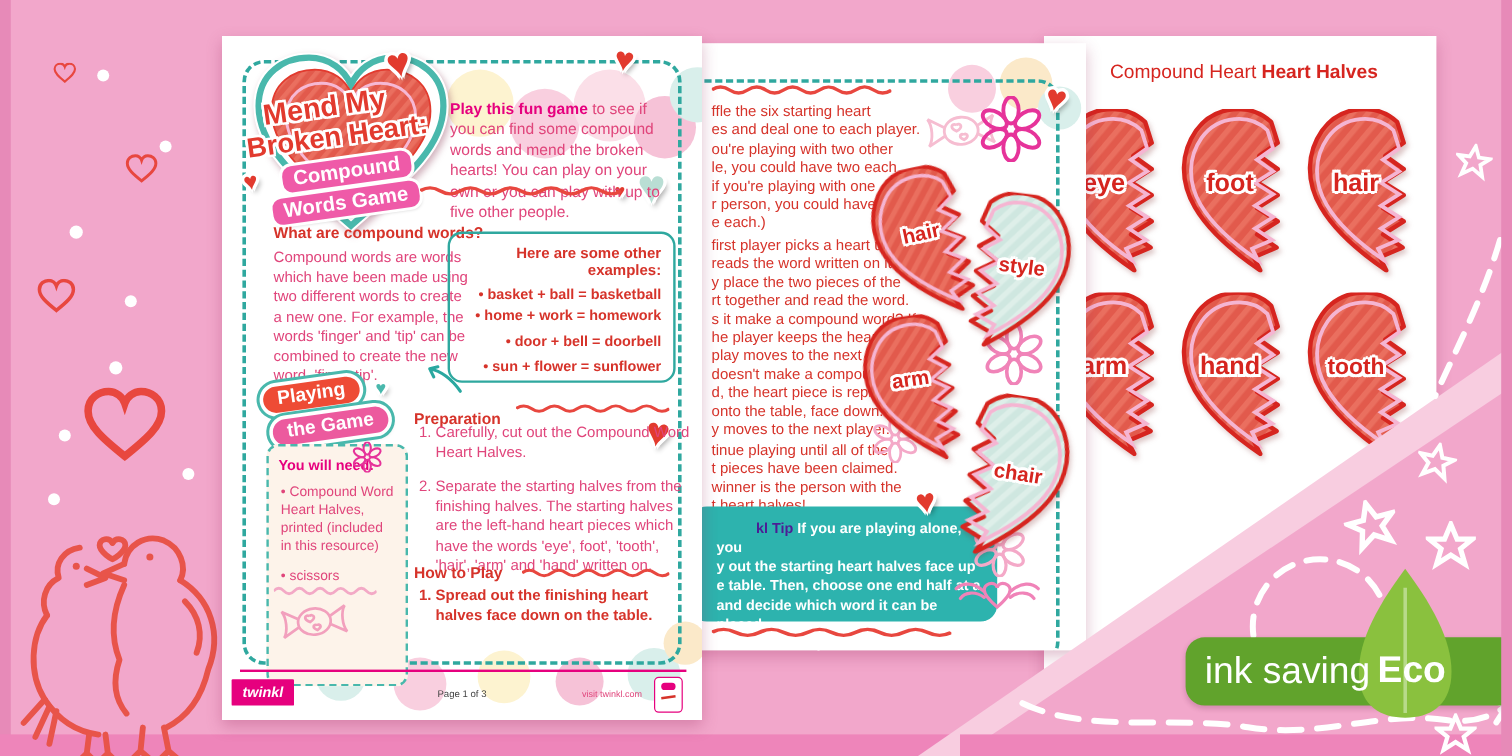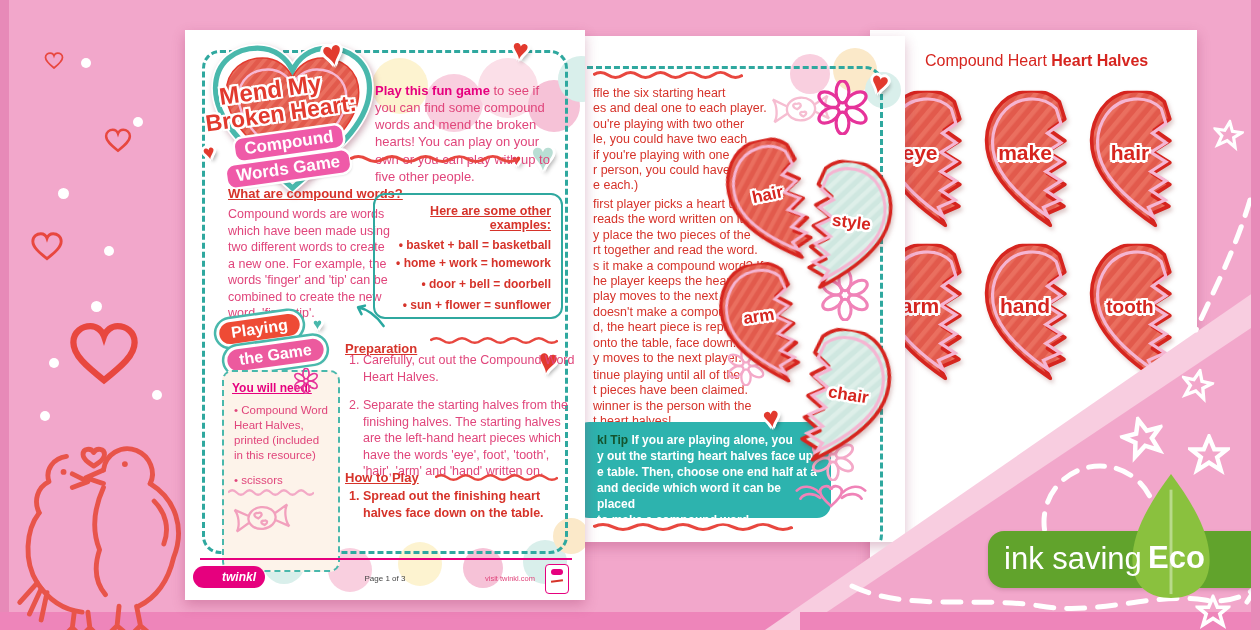--- a/index.html
+++ b/index.html
@@ -14,21 +14,21 @@
   .page{position:absolute;background:#fff;box-shadow:0 5px 12px rgba(150,40,90,.3);overflow:hidden;}
   .p1{left:185px;top:30px;width:400px;height:570px;z-index:40;}
   .p2{left:535px;top:36px;width:370px;height:506px;z-index:30;}
   .p3{left:870px;top:30px;width:327px;height:556px;z-index:20;}
   .dash-border{position:absolute;border:3px dashed #2fa89f;border-radius:18px;}
   .circle{position:absolute;border-radius:50%;}
   
   .t-pink{color:#e0457b;} .t-red{color:#d6332a;} .t-mag{color:#e6007e;}
   .body-txt{font-size:12.5px;line-height:1.32;}
   .pre{white-space:pre-line;}
-  h4{margin:0;font-size:13px;text-decoration:underline;}
+  h4{margin:0;font-size:13px;}
   ul,ol{margin:0;padding:0 0 0 16px;}
   li{margin-bottom:10px;}
   ul.bul{list-style:none;padding-left:2px;}
   ul.bul li::before{content:"• ";}
   
   .logo{position:absolute;left:20px;top:6px;width:175px;height:165px;}
   .logo svg{filter:drop-shadow(2px 3px 3px rgba(120,30,60,.35));}
   .logo-t{position:absolute;font-weight:bold;color:#e23a2e;transform:rotate(-8deg);
     text-shadow:-2px -2px 0 #fff,2px -2px 0 #fff,-2px 2px 0 #fff,2px 2px 0 #fff,0 -2px 0 #fff,0 2px 0 #fff,-2px 0 0 #fff,2px 0 0 #fff;}
   .logo-b{position:absolute;background:#ef5aa8;color:#fff;font-weight:bold;font-size:17px;
@@ -38,30 +38,30 @@
     text-shadow:-3px 0 0 #fff,3px 0 0 #fff,0 -3px 0 #fff,0 3px 0 #fff,-2px -2px 0 #fff,2px -2px 0 #fff,-2px 2px 0 #fff,2px 2px 0 #fff,3px 4px 4px rgba(0,0,0,.3);}
   .mintg{color:#b9ded4;}
   
   .pb{position:absolute;color:#fff;font-weight:bold;font-size:16px;padding:2px 12px;border-radius:14px;
     transform:rotate(-8deg);box-shadow:0 0 0 3px #fff,0 0 0 5.5px #49b8ac,2px 3px 4px rgba(0,0,0,.25);}
   
   .examples-box{position:absolute;border:2.5px solid #2fa89f;border-radius:12px;padding:9px 10px;text-align:right;}
   .need-box{position:absolute;background:#fdf3ea;border:2.5px dashed #49b8ac;border-radius:10px;padding:9px 8px;}
   .tip-box{position:absolute;background:#2db3ae;border-radius:14px;color:#fff;font-weight:bold;
     font-size:12px;line-height:16px;padding:10px 10px 10px 22px;}
-  .tip-bold{color:#14532d;}
+  .tip-bold{color:#4c1d95;margin-left:33px;}
   
   .ph{position:absolute;}
   .ph svg{filter:drop-shadow(2px 3px 2px rgba(120,30,30,.25));}
   .hw{position:absolute;font-weight:bold;color:#d6251f;text-align:center;
     text-shadow:-2px -2px 0 #fff,2px -2px 0 #fff,-2px 2px 0 #fff,2px 2px 0 #fff,0 -2.5px 0 #fff,0 2.5px 0 #fff,-2.5px 0 0 #fff,2.5px 0 0 #fff;}
   
   .rule{position:absolute;height:2px;background:#e6007e;}
-  .cloud{position:absolute;background:#e6007e;border-radius:11px;color:#fff;font-weight:bold;
-    font-style:italic;font-size:12px;display:flex;align-items:center;justify-content:center;padding-left:20px;}
+  .cloud{position:absolute;background:#e6007e;border-radius:1px;color:#fff;font-weight:bold;
+    font-style:italic;font-size:12px;display:flex;align-items:center;justify-content:center;}
   .pgnum{position:absolute;font-size:8px;color:#444;text-align:center;}
   .visit{position:absolute;font-size:7.5px;color:#e0457b;}
   .minibadge{position:absolute;border:1.5px solid #e6007e;border-radius:4px;background:#fff;}
   .minibadge i{display:block;width:12px;height:6px;background:#e6007e;border-radius:3px;margin:4px auto 2px;}
   .minibadge b{display:block;width:12px;height:2px;background:#d6332a;margin:5px auto 0;transform:rotate(-8deg);}
   
   .wedge{position:absolute;left:0;top:0;width:1260px;height:630px;}
   
   .eco-band{position:absolute;left:988px;top:531px;width:272px;height:57px;background:#61a32c;
     border-radius:16px 0 0 16px;z-index:70;box-shadow:0 2px 4px rgba(90,30,60,.2);}
@@ -177,21 +177,21 @@
     <div class="ph" style="left:8px;top:55px;width:100px;height:148px">
       <svg width="100" height="148" viewBox="0 0 110 150">
           <use href="#halfL" fill="url(#pR)"></use>
         </svg>
       <div class="hw" style="left:0;top:56px;width:84px;font-size:21px">eye</div>
     </div>
     <div class="ph" style="left:113px;top:55px;width:100px;height:148px">
       <svg width="100" height="148" viewBox="0 0 110 150">
           <use href="#halfL" fill="url(#pR)"></use>
         </svg>
-      <div class="hw" style="left:0;top:56px;width:84px;font-size:21px">make</div>
+      <div class="hw" style="left:0;top:56px;width:84px;font-size:21px">foot</div>
     </div>
     <div class="ph" style="left:218px;top:55px;width:100px;height:148px">
       <svg width="100" height="148" viewBox="0 0 110 150">
           <use href="#halfL" fill="url(#pR)"></use>
         </svg>
       <div class="hw" style="left:0;top:56px;width:84px;font-size:21px">hair</div>
     </div>
     <div class="ph" style="left:8px;top:208px;width:100px;height:148px">
       <svg width="100" height="148" viewBox="0 0 110 150">
           <use href="#halfL" fill="url(#pR)"></use>

